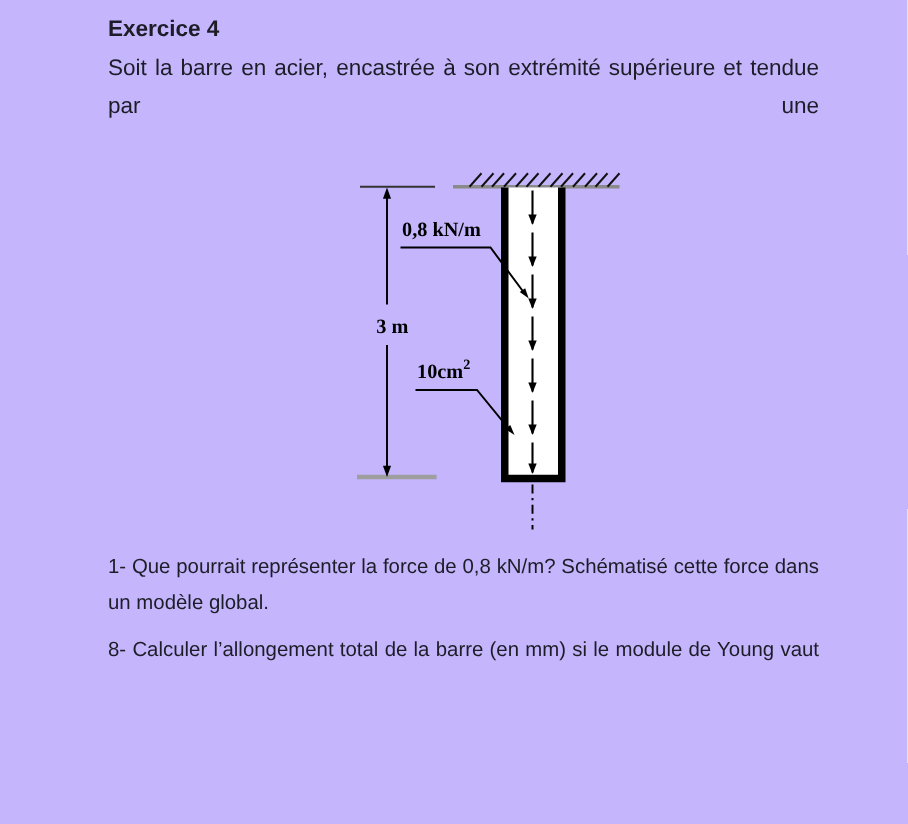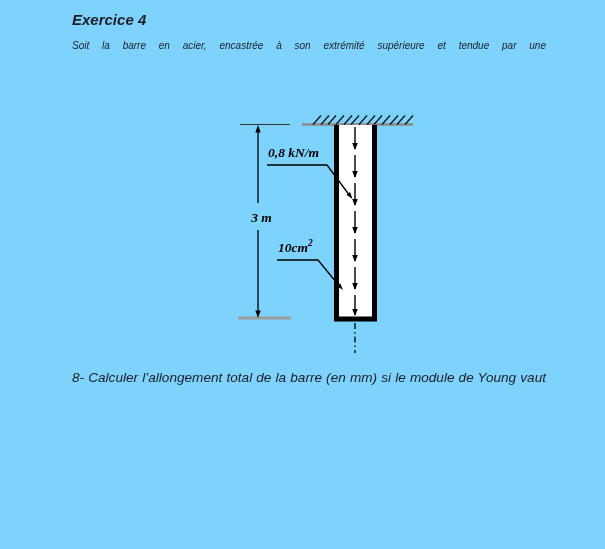--- a/index.html
+++ b/index.html
@@ -1,19 +1,19 @@
 <!DOCTYPE html>
 <html><head>
 <meta charset="utf-8">
 <style>
   html,body{margin:0;padding:0;background:#ffffff;}
-  .page{position:relative;width:605px;height:549px;background:#7dd3fc;overflow:hidden;
-        font-family:"Liberation Sans",sans-serif;color:#1d1d27;font-style:italic;}
+  .page{position:relative;width:605px;height:549px;background:#c4b5fd;overflow:hidden;
+        font-family:"Liberation Sans",sans-serif;color:#1d1d27;}
   .title{position:absolute;left:72px;top:10px;font-size:15px;font-weight:bold;line-height:19px;}
-  .intro{position:absolute;left:72px;top:33px;width:474px;font-size:10px;line-height:25px;}
+  .intro{position:absolute;left:72px;top:33px;width:474px;font-size:15px;line-height:25px;}
   .questions{position:absolute;left:72px;top:366px;width:474px;font-size:13.6px;line-height:23.5px;}
   .questions p{margin:0 0 7.5px 0;}
   .line{display:block;}
   .jline{text-align:justify;text-align-last:justify;}
   sup{font-size:10px;vertical-align:baseline;position:relative;top:-6px;}
   .figure{position:absolute;left:215px;top:108px;width:215px;height:250px;}
   .figure text{font-family:"Liberation Serif",serif;font-weight:bold;font-size:13.5px;fill:#000;}
   .figure .suptxt{font-size:9.5px;}
 </style>
 </head>
@@ -88,17 +88,21 @@
       <polygon points="137.5,91 131.5,86.7 135.1,84.1" fill="#000"></polygon>
 
       <text x="63" y="144"><tspan>10cm</tspan><tspan class="suptxt" dy="-6">2</tspan></text>
       <polyline points="62,152 103,152 125.5,179.5" fill="none" stroke="#000" stroke-width="1.3"></polyline>
       <polygon points="128,182 121.8,177.9 125.2,175.3" fill="#000"></polygon>
     </svg>
   </div>
 
   <div class="questions">
     <p>
+      <span class="line jline">1- Que pourrait représenter la force de 0,8 kN/m? Schématisé cette force dans</span>
+      <span class="line">un modèle global.</span>
+    </p>
+    <p>
       <span class="line jline">8- Calculer l’allongement total de la barre (en mm) si le module de Young vaut</span>
     </p>
   </div>
 
 </div>
 
 </body></html>

